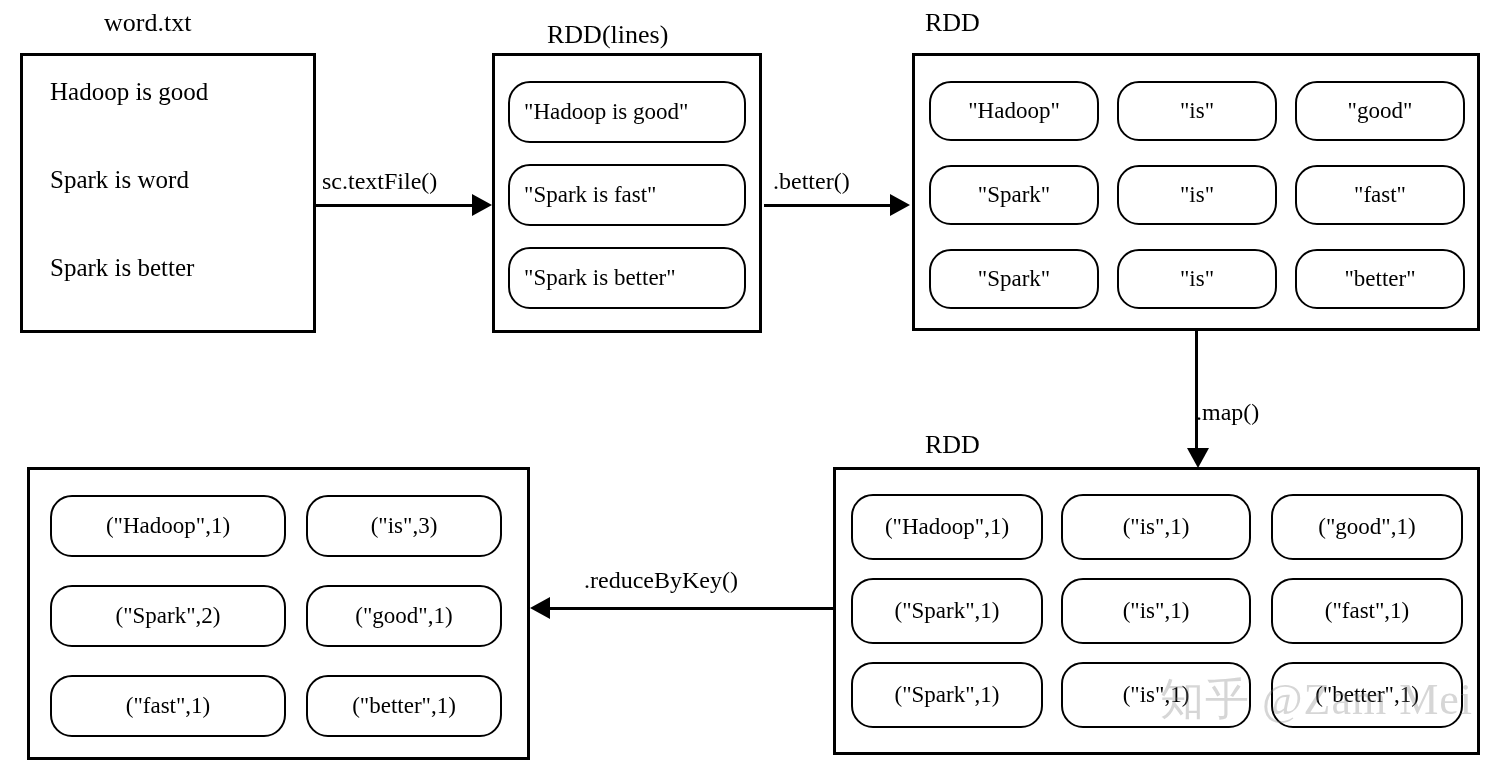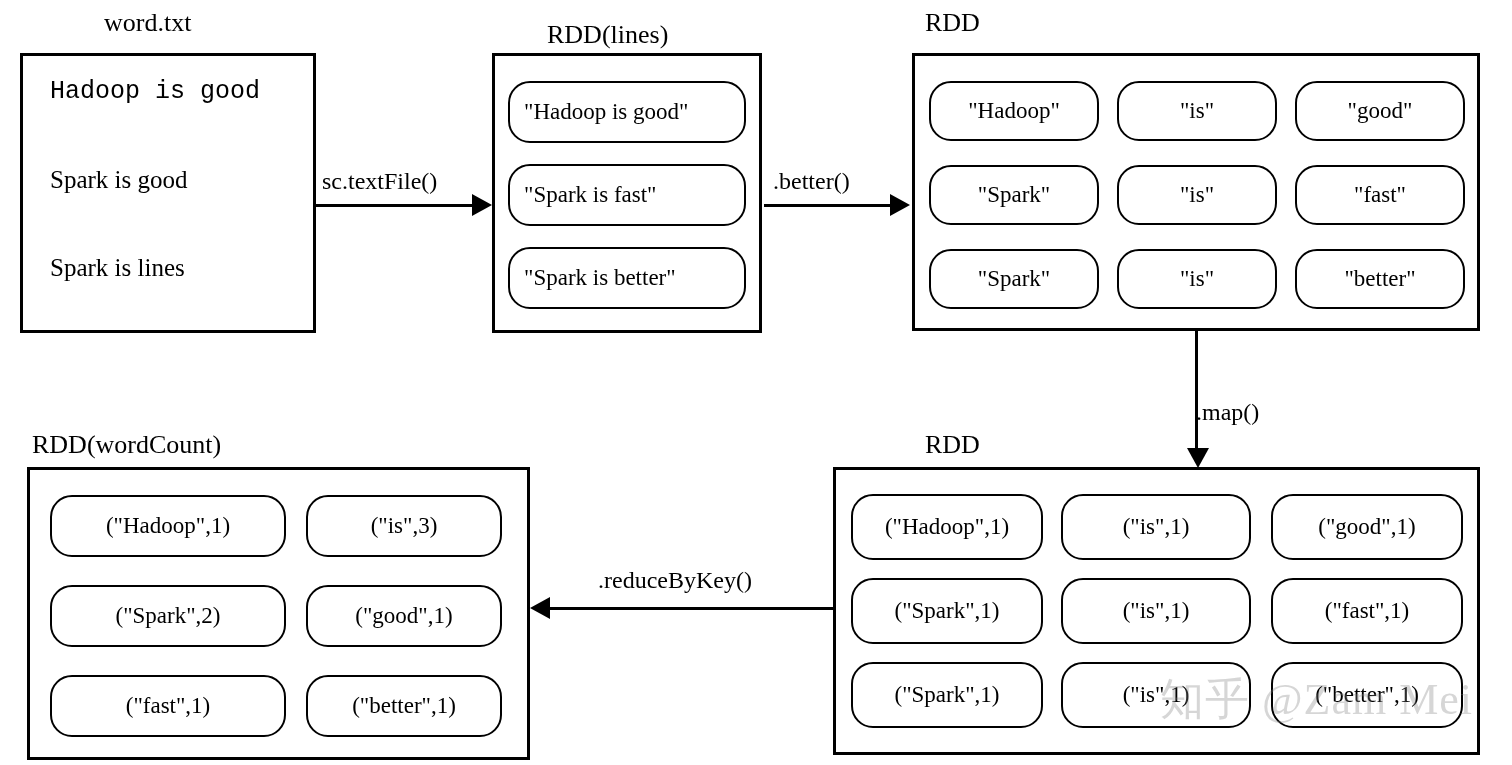--- a/index.html
+++ b/index.html
@@ -118,23 +118,23 @@
 </head>
 <body>
 
 <div class="stage">
 
   <div class="caption" style="left:104px; top:8px;">word.txt</div>
 
   <div class="box" style="left:20px; top:53px; width:296px; height:280px;">
   </div>
 
-  <div class="txtline" style="left:50px; top:78px;font-family:Liberation Mono, monospace;">Hadoop is good</div>
-  <div class="txtline" style="left:50px; top:166px;">Spark is good</div>
-  <div class="txtline" style="left:50px; top:254px;">Spark is lines</div>
+  <div class="txtline" style="left:50px; top:78px;">Hadoop is good</div>
+  <div class="txtline" style="left:50px; top:166px;">Spark is word</div>
+  <div class="txtline" style="left:50px; top:254px;">Spark is better</div>
 
   <div class="arrow-label" style="left:322px; top:167px;">sc.textFile()</div>
   <div class="arrow-h" style="left:316px; top:204px; width:158px;"></div>
   <div class="head-right" style="left:472px; top:194px;"></div>
 
   <div class="caption" style="left:547px; top:8px;margin-top:12px;">RDD(lines)</div>
 
   <div class="box" style="left:492px; top:53px; width:270px; height:280px;">
   </div>
 
@@ -219,25 +219,24 @@
   <div class="pill center" style="left:851px; top:662px; width:192px; height:66px;">
     <span>("Spark",1)</span>
   </div>
   <div class="pill center" style="left:1061px; top:662px; width:190px; height:66px;">
     <span>("is",1)</span>
   </div>
   <div class="pill center" style="left:1271px; top:662px; width:192px; height:66px;">
     <span>("better",1)</span>
   </div>
 
-  <div class="arrow-label" style="left:598px; top:566px;">.reduceByKey()</div>
+  <div class="arrow-label" style="left:584px; top:566px;">.reduceByKey()</div>
   <div class="arrow-h" style="left:550px; top:607px; width:283px;"></div>
   <div class="head-left" style="left:530px; top:597px;"></div>
 
-  <div class="caption" style="left:32px; top:430px;">RDD(wordCount)</div>
 
   <div class="box" style="left:27px; top:467px; width:503px; height:293px;">
   </div>
 
   <div class="pill center" style="left:50px; top:495px; width:236px; height:62px;">
     <span>("Hadoop",1)</span>
   </div>
   <div class="pill center" style="left:306px; top:495px; width:196px; height:62px;">
     <span>("is",3)</span>
   </div>

